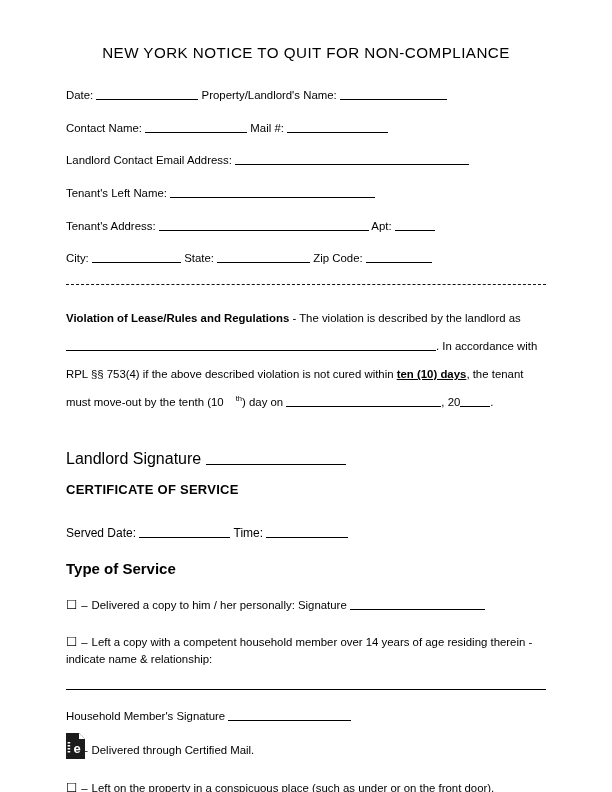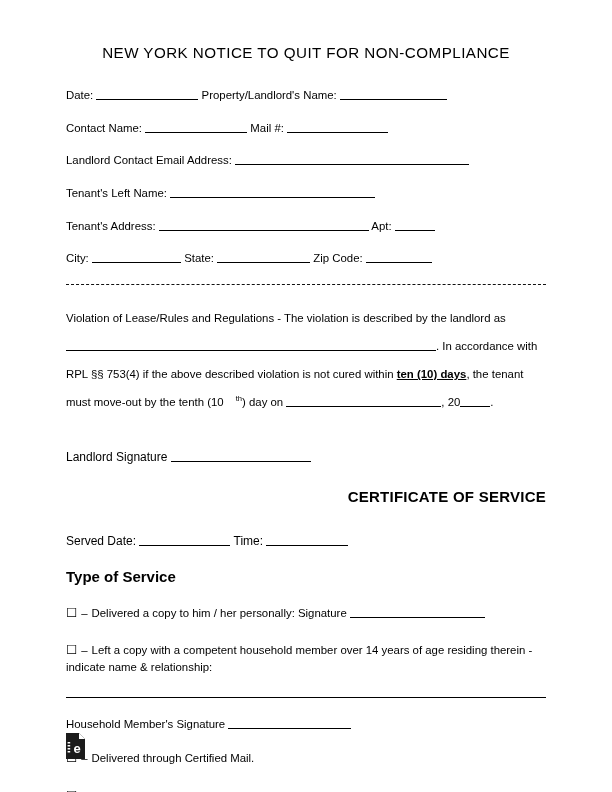--- a/index.html
+++ b/index.html
@@ -70,36 +70,36 @@
     height: 1px;
     border-top: 1.3px dashed #111;
     width: 100%;
   }
 
   .para {
     font-size: 11.4px;
     line-height: 28px;
     margin-top: 18px;
   }
-  .para .b { font-weight: normal; }
+  .para .b { font-weight: bold; }
   .para .bu { font-weight: bold; text-decoration: underline; }
   .para sup { font-size: 7.6px; vertical-align: super; line-height: 0; padding-left: 12px; }
 
   .sig-line {
-    font-size: 12px;
+    font-size: 16px;
     margin-top: 34px;
     white-space: nowrap;
   }
 
   .section-title {
-    text-align: right;
-    font-size: 15px;
+    text-align: left;
+    font-size: 13px;
     font-weight: bold;
     letter-spacing: 0.25px;
-    margin-top: 24px;
+    margin-top: 14px;
   }
 
   .served-row {
     font-size: 12px;
     margin-top: 29px;
     white-space: nowrap;
   }
 
   .type-heading {
     font-size: 15px;

